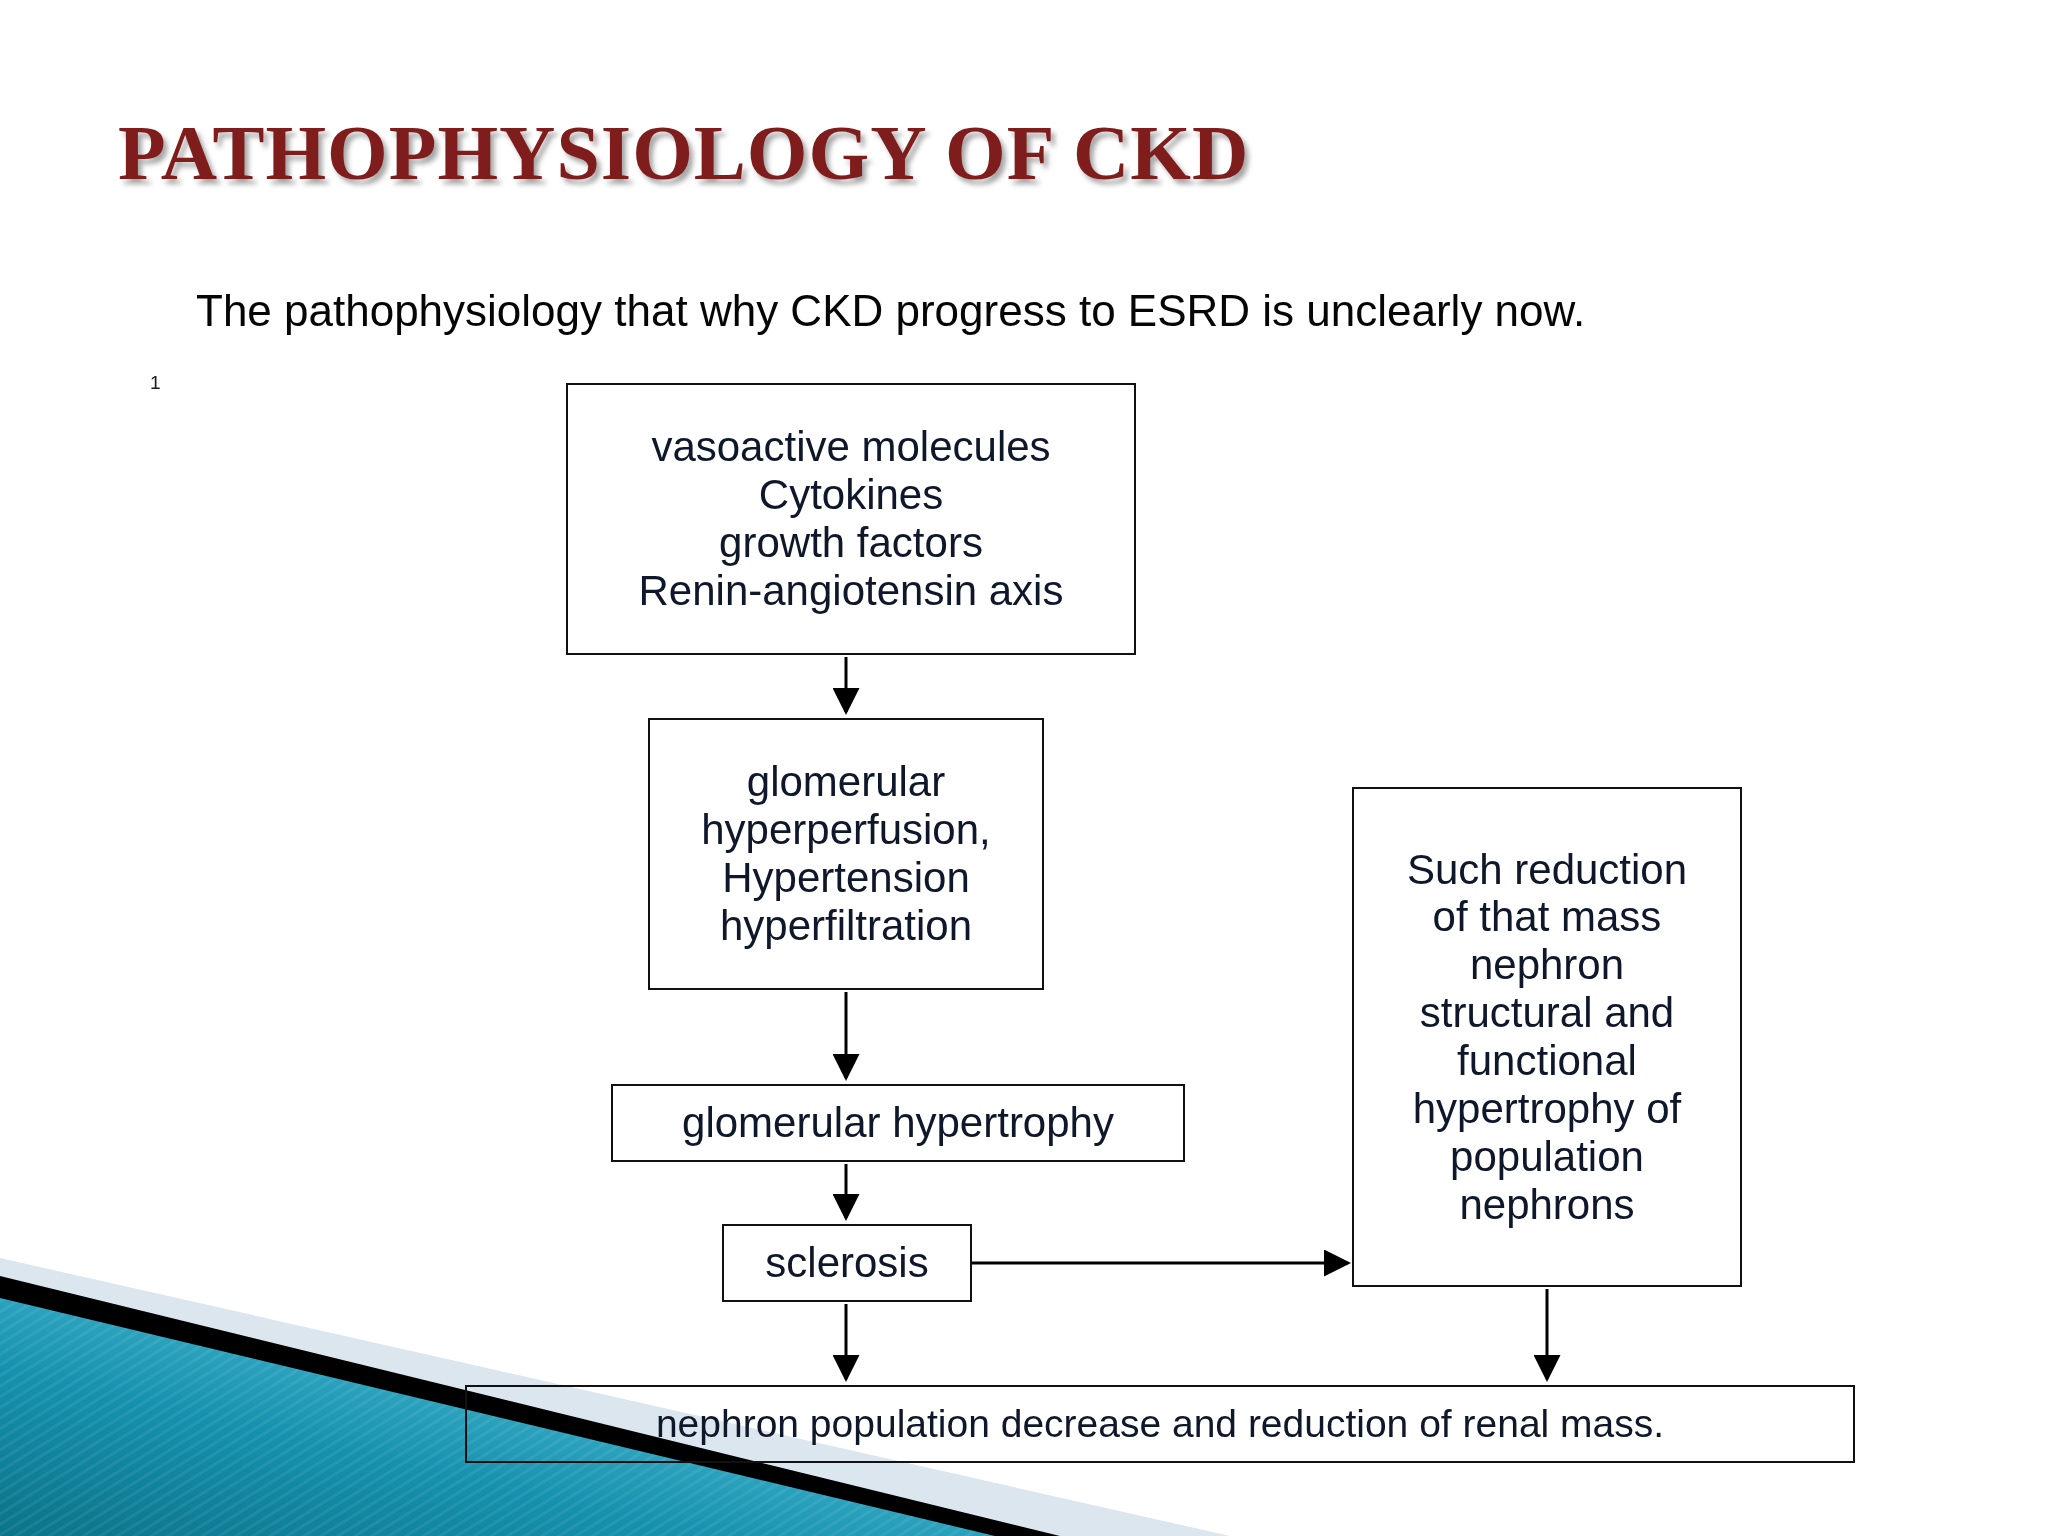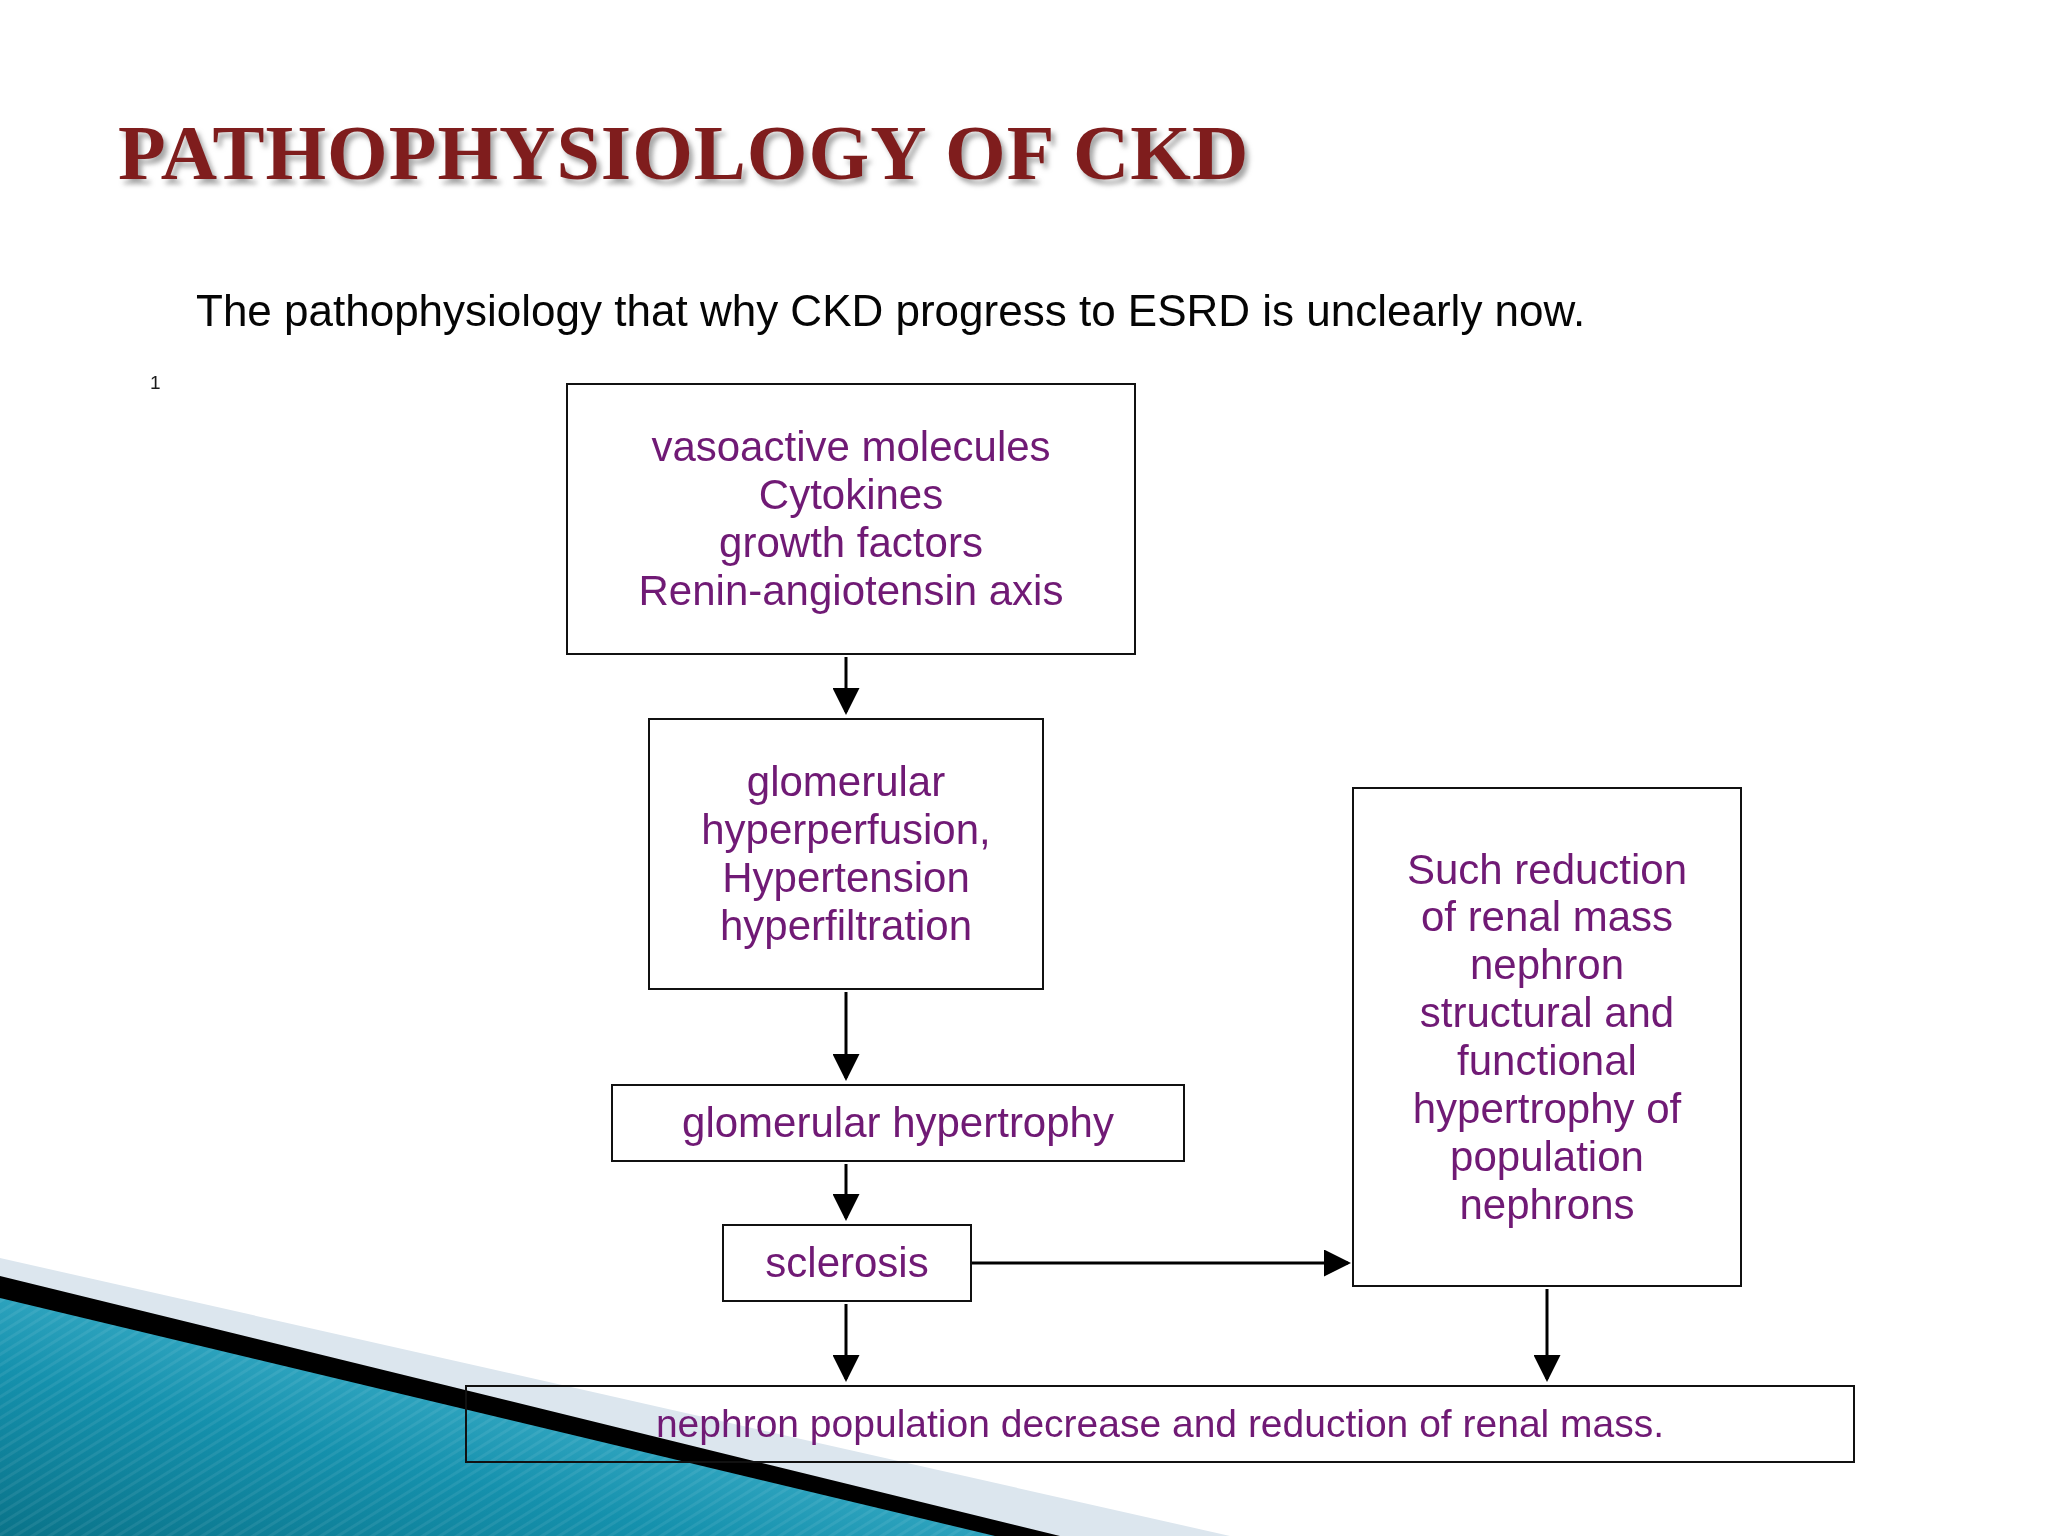--- a/index.html
+++ b/index.html
@@ -66,21 +66,21 @@
   .fbox {
     position: absolute;
     box-sizing: border-box;
     border: 2px solid #111111;
     background: transparent;
     display: flex;
     flex-direction: column;
     align-items: center;
     justify-content: center;
     text-align: center;
-    color: #701a75;
+    color: #0f172a;
     font-size: 42px;
     line-height: 1.14;
     z-index: 5;
   }
   .fbox .ln { display: block; white-space: nowrap; }
 
   #box-vasoactive { left: 566px; top: 383px;  width: 570px; height: 272px; }
   #box-glomerular-hyperperfusion { left: 648px; top: 718px; width: 396px; height: 272px; text-align: right; }
   #box-such-reduction { left: 1352px; top: 787px; width: 390px; height: 500px; }
   #box-glomerular-hypertrophy { left: 611px; top: 1084px; width: 574px; height: 78px; }
@@ -159,21 +159,21 @@
 
   <div class="fbox" id="box-glomerular-hyperperfusion">
     <span class="ln">glomerular</span>
     <span class="ln">hyperperfusion,</span>
     <span class="ln">Hypertension</span>
     <span class="ln">hyperfiltration</span>
   </div>
 
   <div class="fbox" id="box-such-reduction">
     <span class="ln">Such reduction</span>
-    <span class="ln">of renal mass</span>
+    <span class="ln">of that mass</span>
     <span class="ln">nephron</span>
     <span class="ln">structural and</span>
     <span class="ln">functional</span>
     <span class="ln">hypertrophy of</span>
     <span class="ln">population</span>
     <span class="ln">nephrons</span>
   </div>
 
   <div class="fbox" id="box-glomerular-hypertrophy">
     <span class="ln">glomerular hypertrophy</span>

